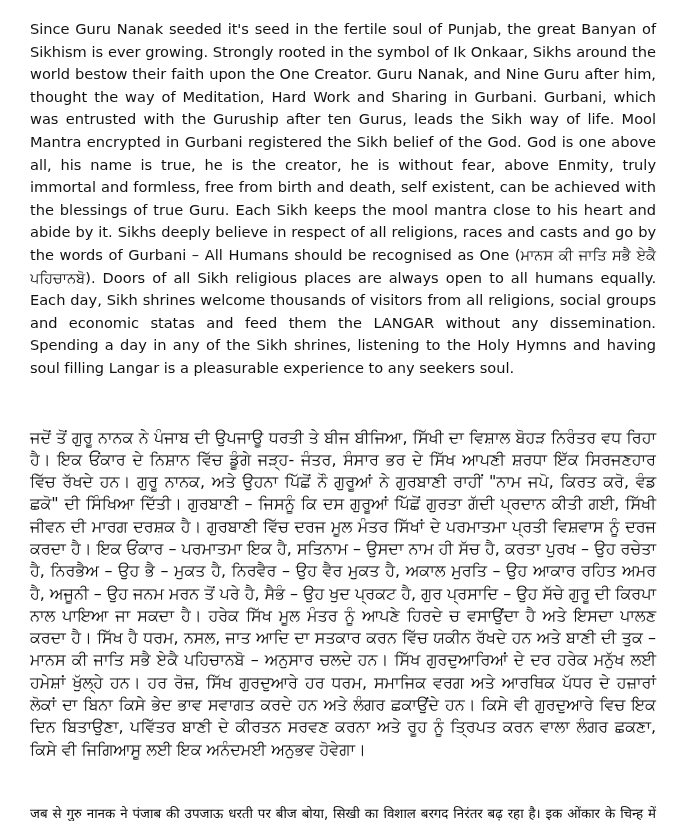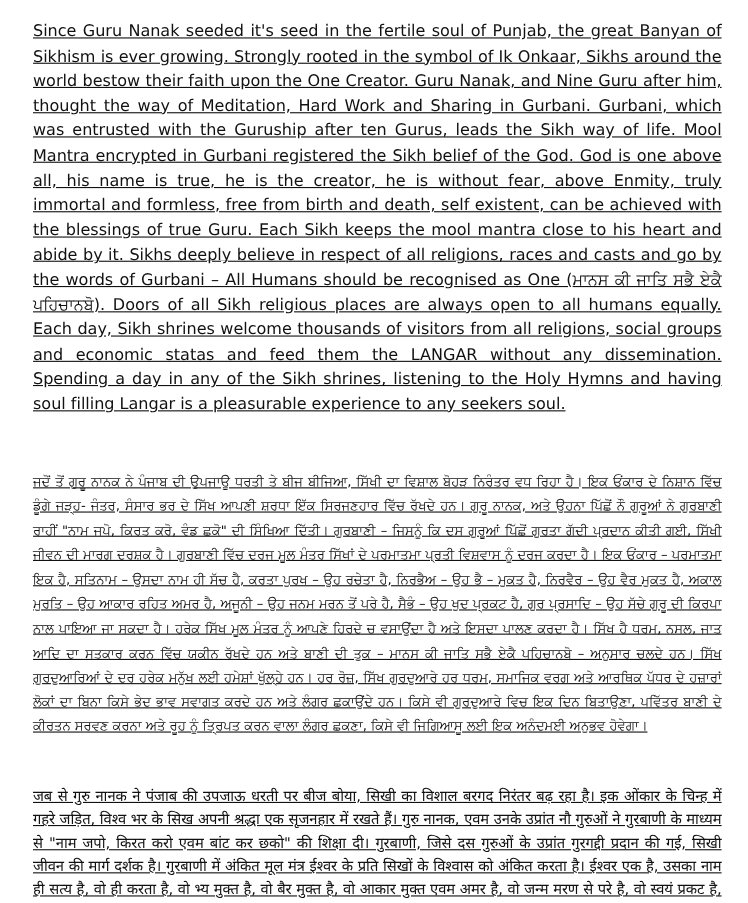--- a/index.html
+++ b/index.html
@@ -22,31 +22,30 @@
     padding: 18px 24px 0 30px;
     background: #ffffff;
   }
   .para {
     text-align: justify;
     text-justify: inter-word;
     color: #111111;
     margin: 0;
     hyphens: none;
     word-spacing: 0px;
-    text-decoration: underline;
   }
   .para-en {
     font-family: "DejaVu Sans", "Liberation Sans", sans-serif;
     font-size: 14.6px;
     line-height: 22.6px;
     letter-spacing: -0.02px;
   }
   .para-pa {
     font-family: "DejaVu Sans", "Liberation Sans", sans-serif;
-    font-size: 12px;
+    font-size: 16px;
     line-height: 22.3px;
     letter-spacing: -0.05px;
   }
   .para-hi {
     font-family: "DejaVu Sans", "Liberation Sans", sans-serif;
     font-size: 13.4px;
     line-height: 21.4px;
     letter-spacing: -0.05px;
   }
   .inline-gur {

